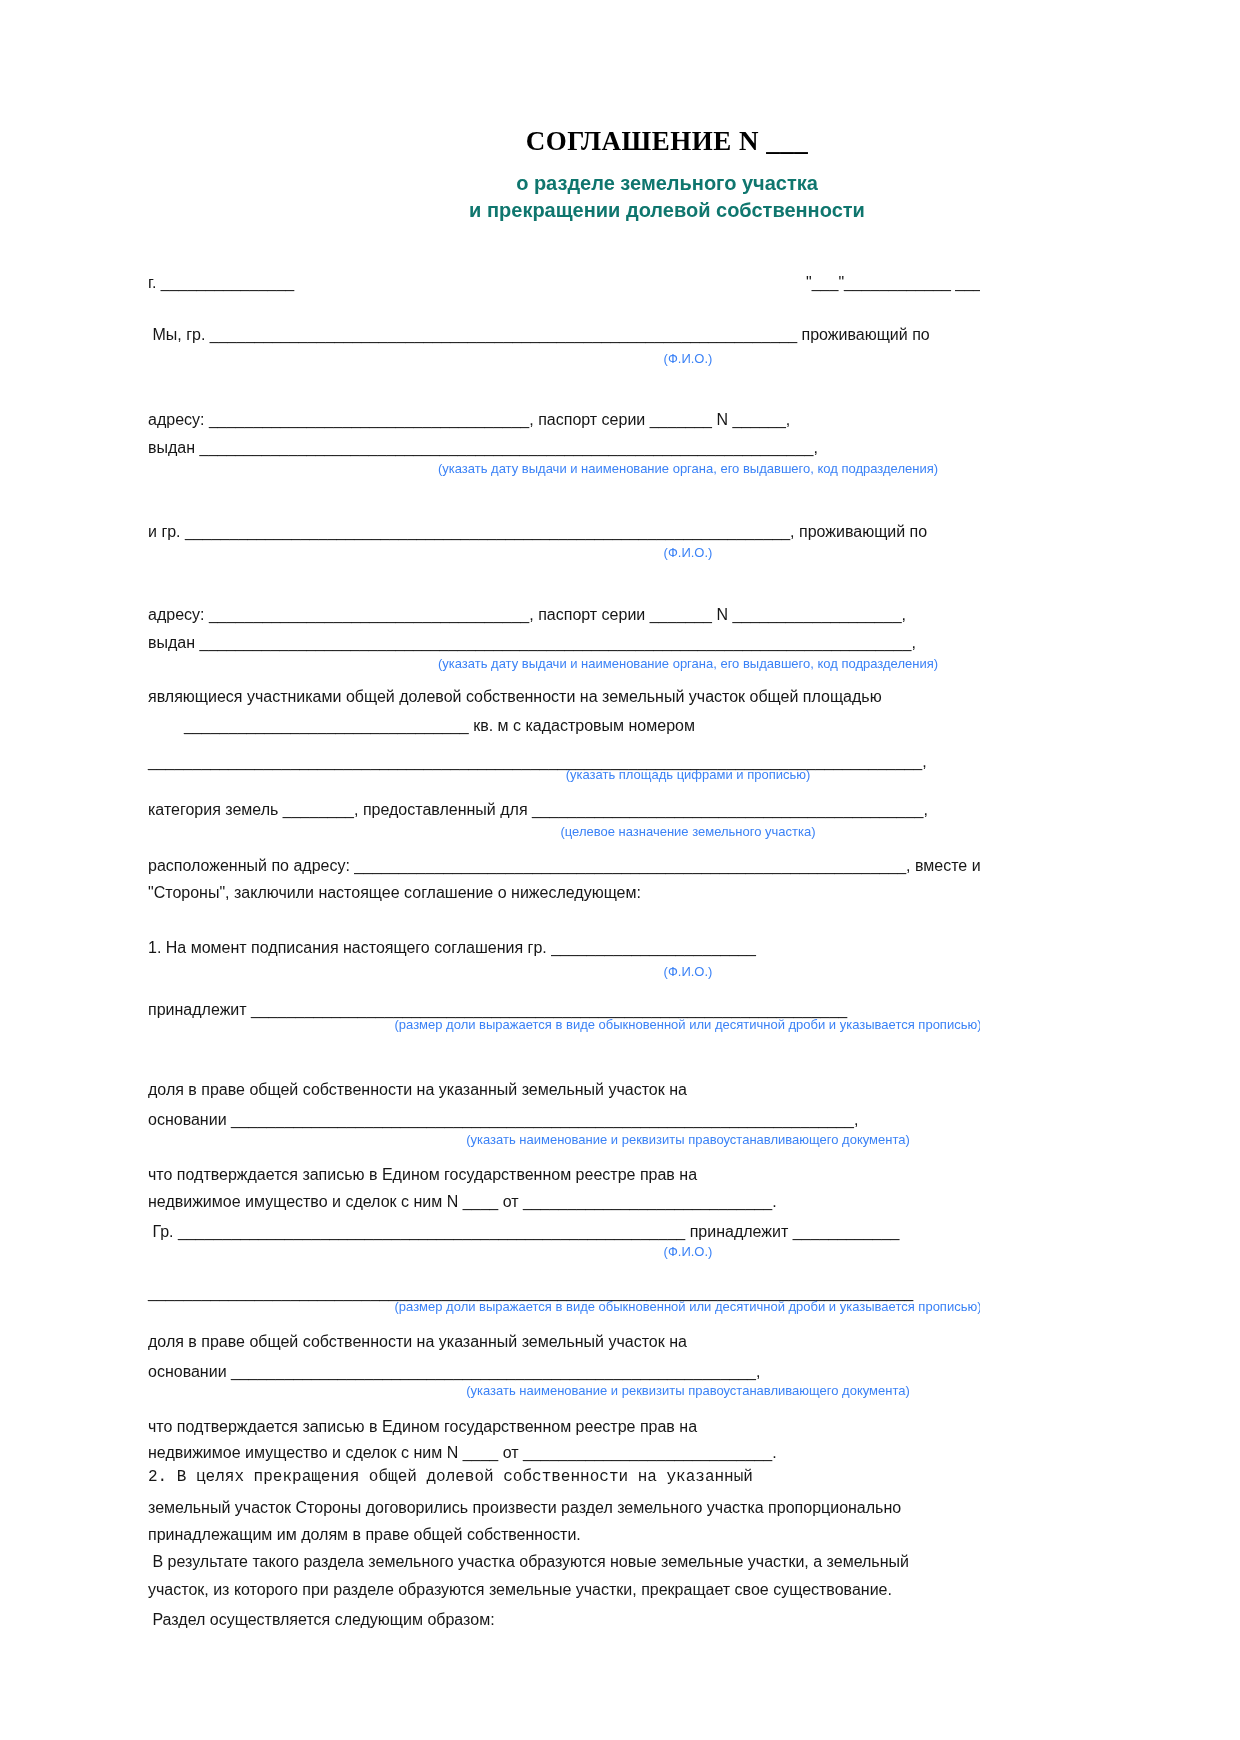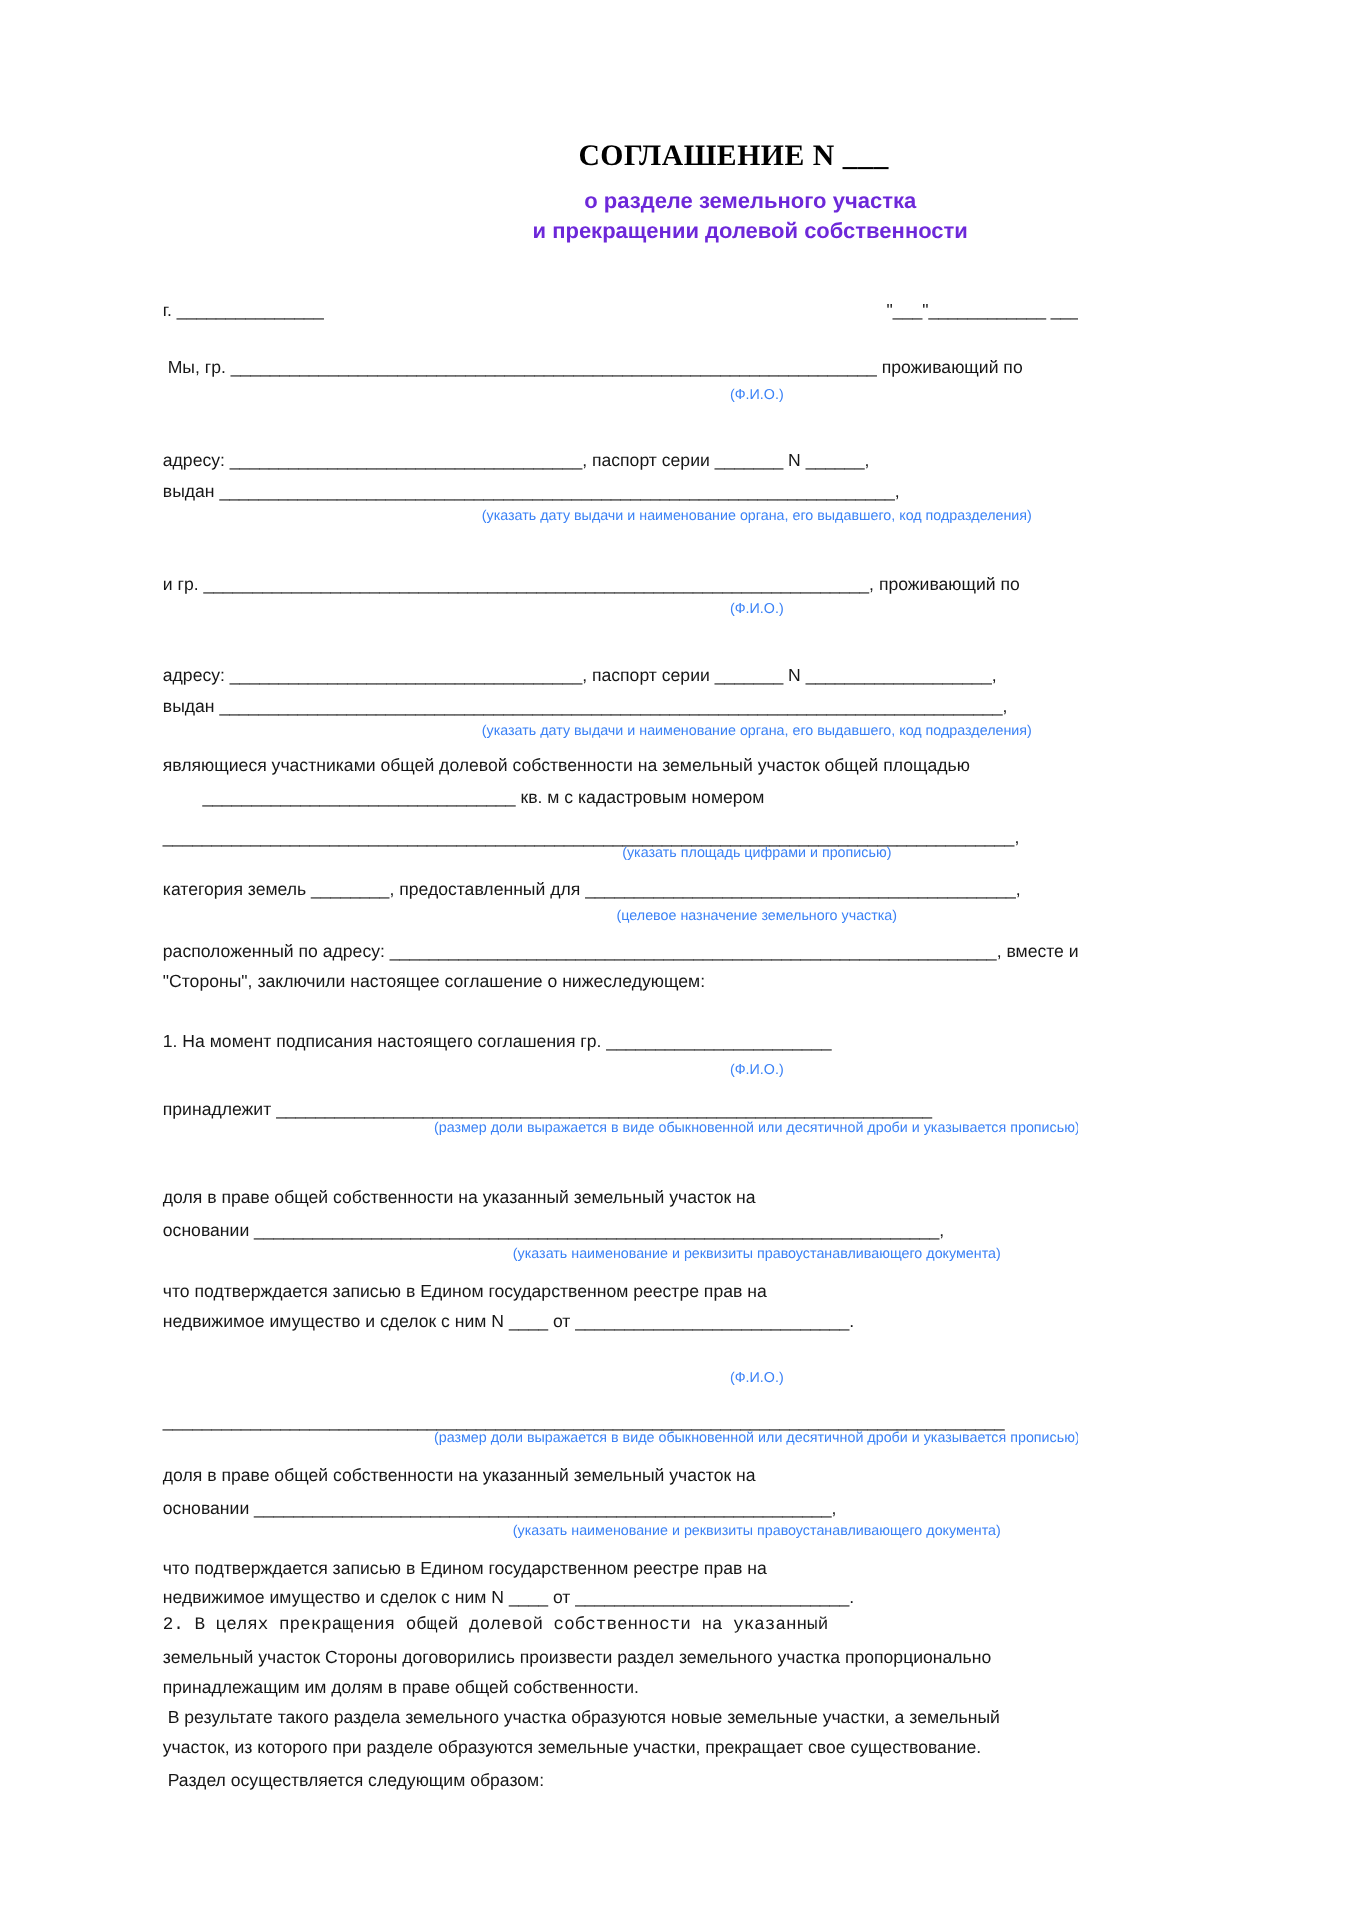--- a/index.html
+++ b/index.html
@@ -19,26 +19,26 @@
     text-align:center;
     font-family:"Liberation Serif", serif;
     font-weight:bold;
     font-size:27px;
     letter-spacing:0.5px;
     color:#000;
     white-space:pre;
   }
   .subtitle{
     position:absolute;
-    left:163px;
+    left:148px;
     width:1038px;
     text-align:center;
     font-weight:bold;
     font-size:20px;
-    color:#6d28d9;
+    color:#0f766e;
     white-space:pre;
   }
   .ln{
     position:absolute;
     left:148px;
     font-size:16px;
     line-height:22px;
     white-space:pre;
   }
   .cap{
@@ -94,20 +94,21 @@
   <div class="ln" style="top:999px;">принадлежит ___________________________________________________________________</div>
   <div class="cap" style="top:1017px;">(размер доли выражается в виде обыкновенной или десятичной дроби и указывается прописью)</div>
 
   <div class="ln" style="top:1079px;">доля в праве общей собственности на указанный земельный участок на</div>
   <div class="ln" style="top:1109px;">основании ______________________________________________________________________,</div>
   <div class="cap" style="top:1132px;">(указать наименование и реквизиты правоустанавливающего документа)</div>
 
   <div class="ln" style="top:1164px;">что подтверждается записью в Едином государственном реестре прав на</div>
   <div class="ln" style="top:1191px;">недвижимое имущество и сделок с ним N ____ от ____________________________.</div>
 
+  <div class="ln" style="top:1221px;"> Гр. _________________________________________________________ принадлежит ____________</div>
   <div class="cap" style="top:1244px;">(Ф.И.О.)</div>
 
   <div class="ln" style="top:1282px;">______________________________________________________________________________________</div>
   <div class="cap" style="top:1299px;">(размер доли выражается в виде обыкновенной или десятичной дроби и указывается прописью)</div>
 
   <div class="ln" style="top:1331px;">доля в праве общей собственности на указанный земельный участок на</div>
   <div class="ln" style="top:1361px;">основании ___________________________________________________________,</div>
   <div class="cap" style="top:1383px;">(указать наименование и реквизиты правоустанавливающего документа)</div>
 
   <div class="ln" style="top:1416px;">что подтверждается записью в Едином государственном реестре прав на</div>

